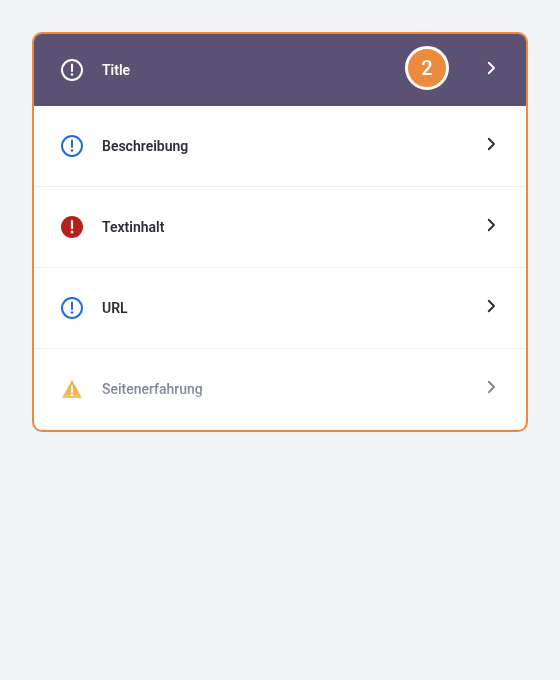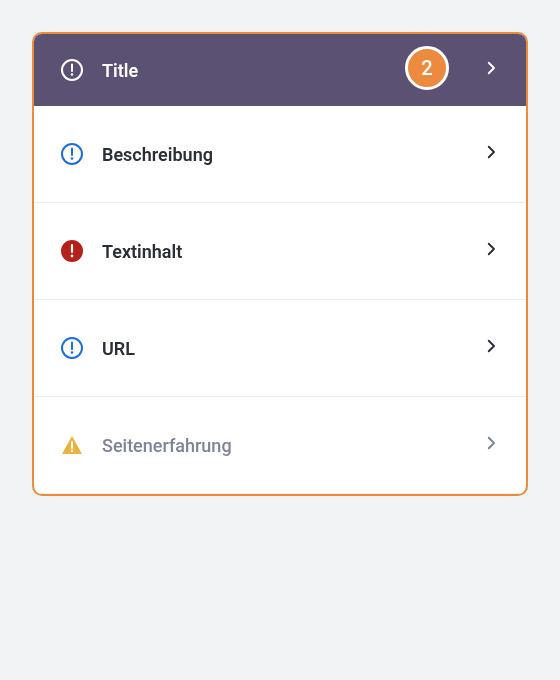--- a/index.html
+++ b/index.html
@@ -26,37 +26,37 @@
       background: #5a5173;
       color: #fff;
       display: flex;
       align-items: center;
       padding: 24px 26px;
       position: relative;
     }
     .list-row {
       display: flex;
       align-items: center;
-      padding: 36px 26px;
+      padding: 28px 26px;
       border-bottom: 1px solid #edeef0;
       color: #2a2e36;
     }
     .list-row:last-child {
       border-bottom: none;
     }
     .icon-slot {
       width: 24px;
       height: 24px;
       display: flex;
       align-items: center;
       justify-content: center;
       flex-shrink: 0;
     }
     .label {
-      font-size: 18px;
+      font-size: 14px;
       font-weight: 600;
       margin-left: 18px;
       flex: 1;
     }
     .header-row .label {
       color: #fff;
     }
     .list-row .label {
       color: #2a2e36;
     }

